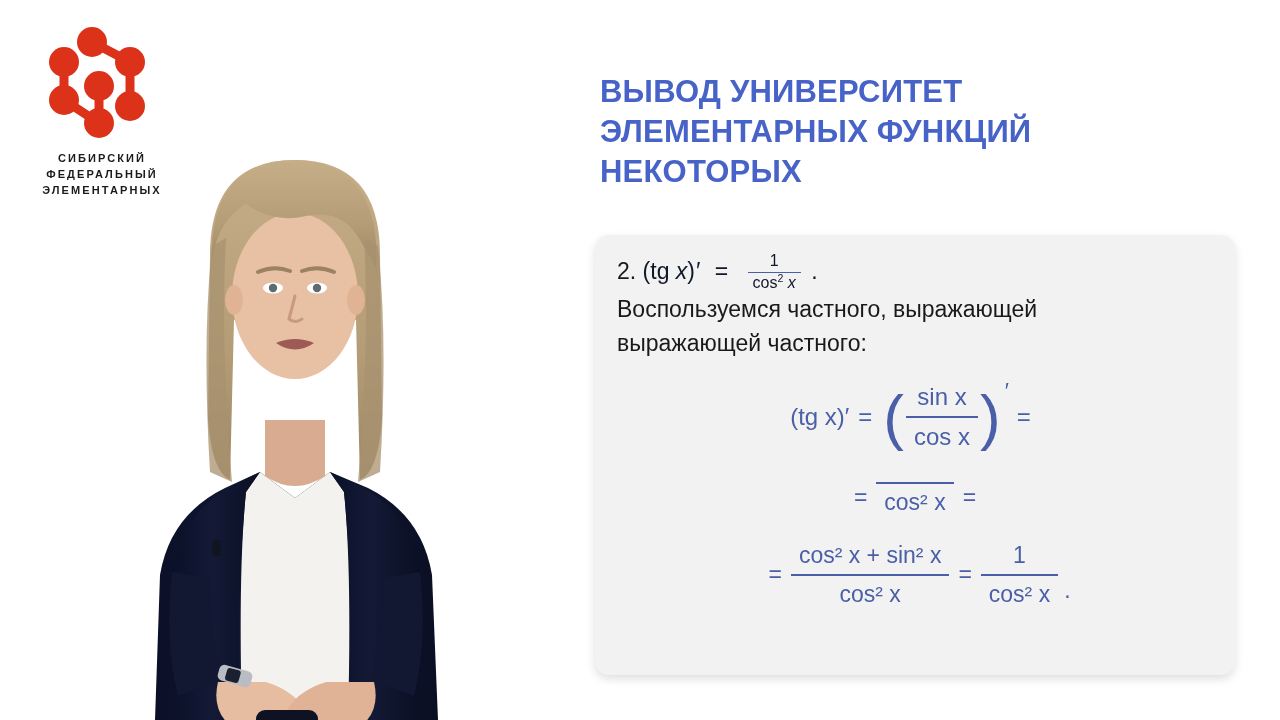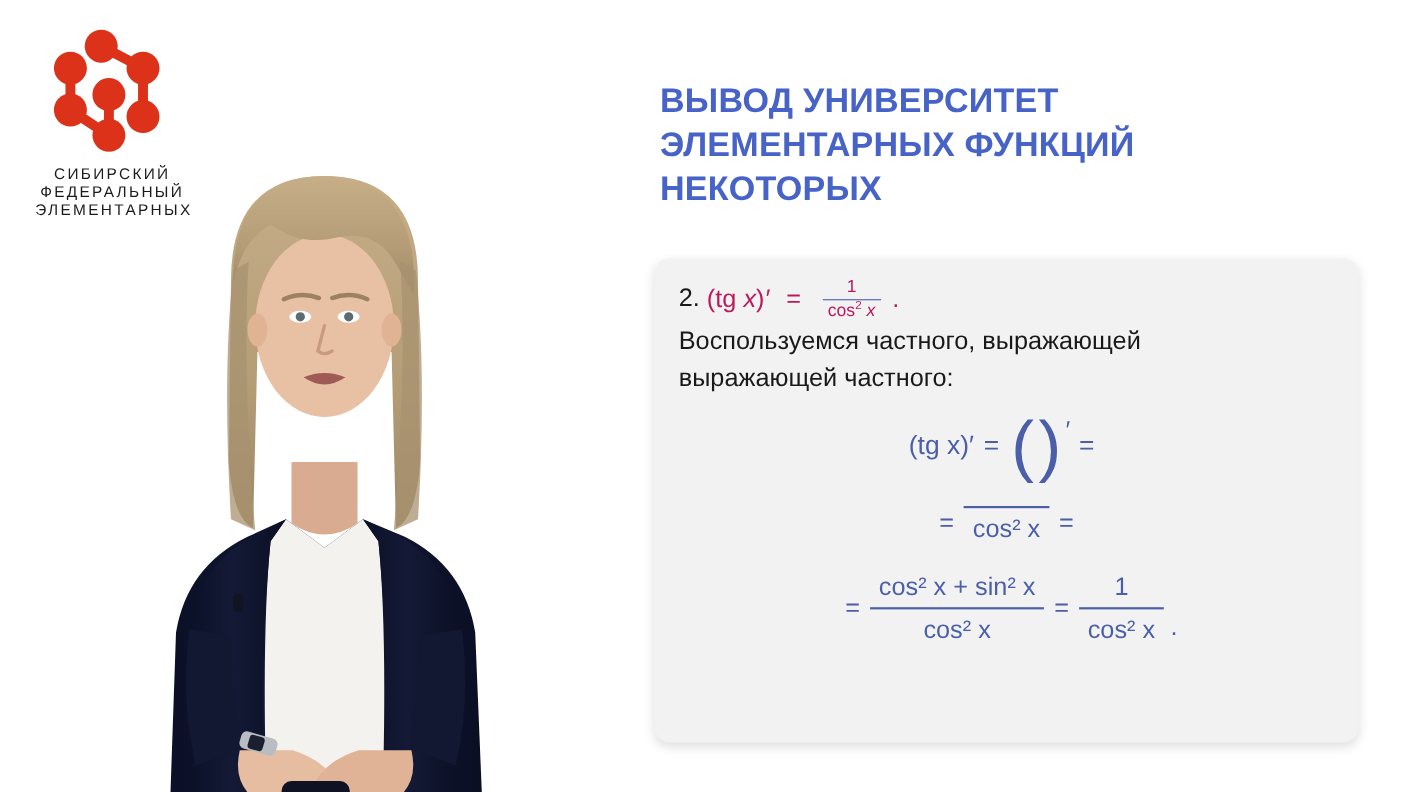--- a/index.html
+++ b/index.html
@@ -29,22 +29,22 @@
     height: 118px;
     margin-left: 12px;
   }
   #logo-wordmark {
     margin-top: 8px;
     text-align: center;
     width: 140px;
   }
   #logo-wordmark div {
     font-family: "Liberation Sans", sans-serif;
-    font-size: 14px;
-    font-weight: normal;
+    font-size: 11px;
+    font-weight: bold;
     letter-spacing: 2.1px;
     color: #1b1b1b;
     line-height: 16px;
     white-space: nowrap;
   }
 
   
   #presenter {
     position: absolute;
     left: 60px;
@@ -85,21 +85,21 @@
     padding: 18px 22px;
   }
 
   .intro-line {
     font-family: "Liberation Sans", sans-serif;
     font-size: 23px;
     line-height: 34px;
     color: #191919;
     white-space: nowrap;
   }
-  .blue { color: #be185d; }
+  .blue { color: #0f172a; }
   .mathvar { font-style: italic; }
   .prime { font-style: italic; }
 
   
   .frac {
     display: inline-block;
     vertical-align: middle;
     text-align: center;
     line-height: 1.05;
     margin: 0 4px;
@@ -271,20 +271,25 @@
       </span>
     </div>
 
     <div class="intro-line">Воспользуемся частного, выражающей</div>
     <div class="intro-line">выражающей частного:</div>
 
     <div class="eq-row" id="eq1">
       <span>(tg x)′</span>
       <span class="op">=</span>
       <span class="paren">(</span>
+      <span class="bigfrac">
+        <span class="num">sin x</span>
+        <span class="bar"></span>
+        <span class="den">cos x</span>
+      </span>
       <span class="paren">)</span>
       <span class="paren-prime">′</span>
       <span class="op">=</span>
     </div>
 
     <div class="eq-row" id="eq2">
       <span class="op">=</span>
       <span class="bigfrac">
         <span class="bar"></span>
         <span class="den">cos² x</span>

